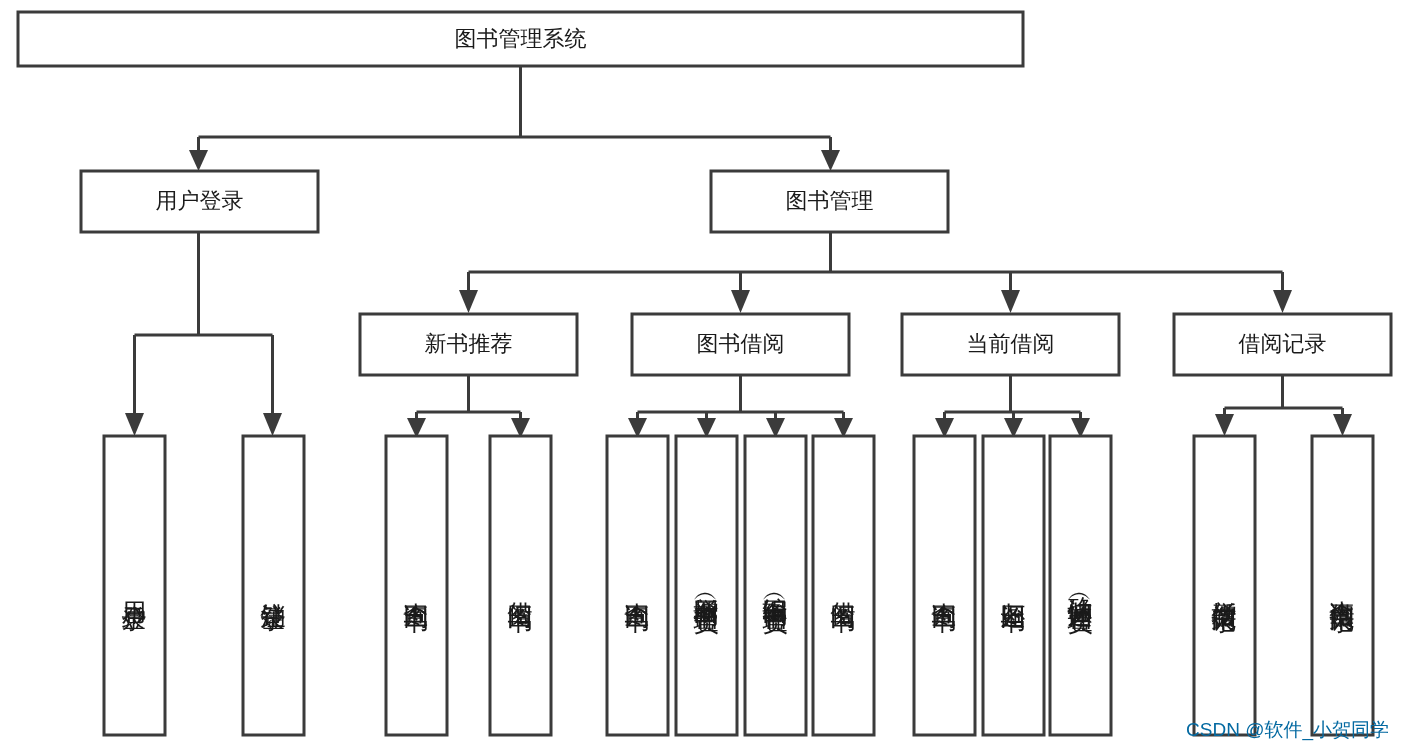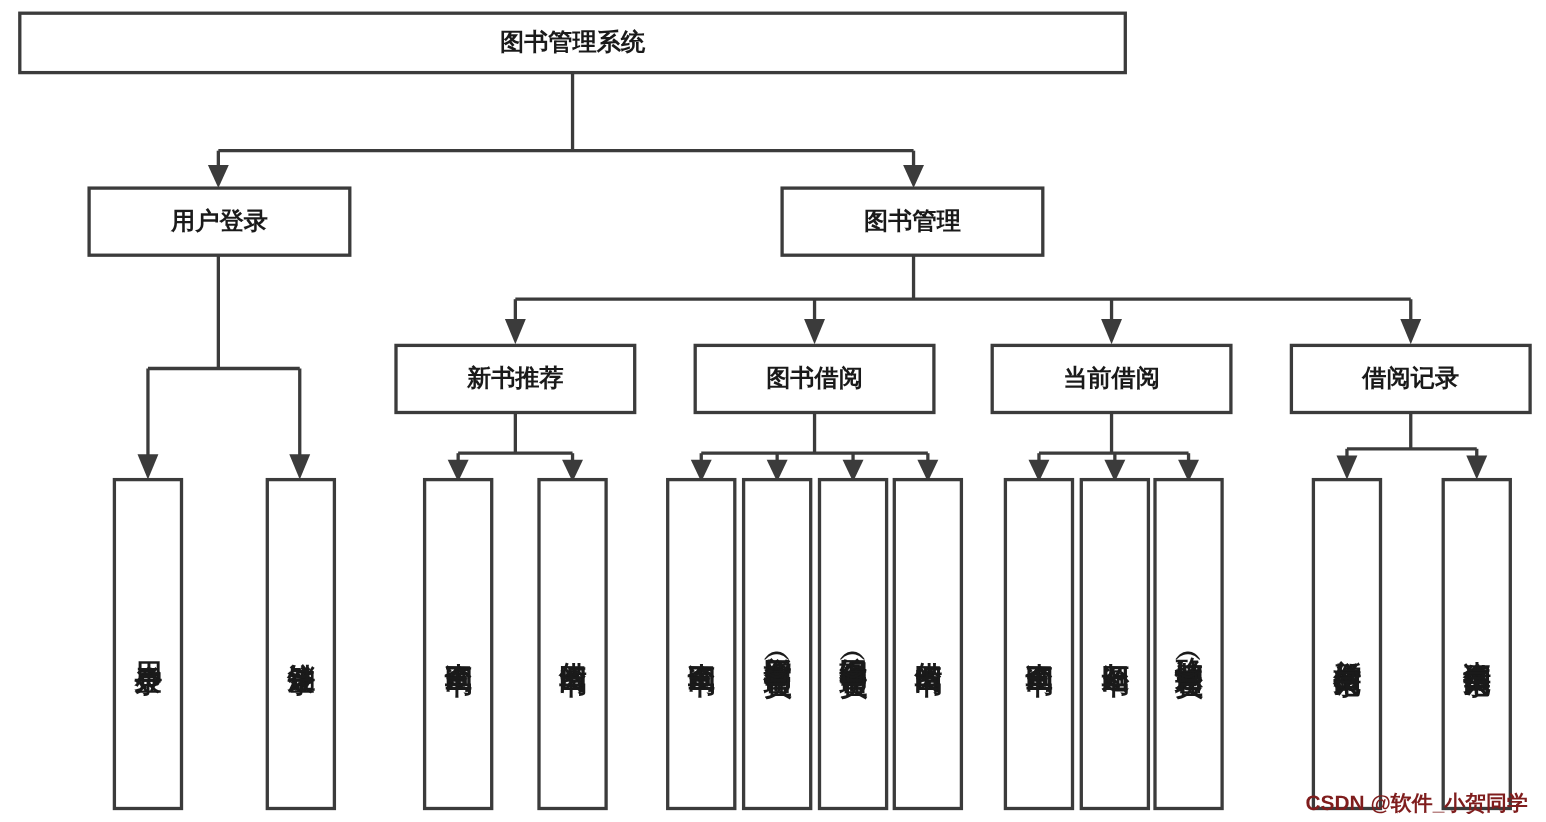--- a/index.html
+++ b/index.html
@@ -11,21 +11,20 @@
     width: 1405px;
     height: 747px;
     font-family: "Liberation Sans", sans-serif;
     overflow: hidden;
   }
   #diagram-root {
     position: relative;
     width: 1405px;
     height: 747px;
     background: #ffffff;
-    font-weight: bold;
   }
   svg.diagram {
     display: block;
     width: 1405px;
     height: 747px;
   }
   .node-box {
     fill: #ffffff;
     stroke: #3b3b3b;
     stroke-width: 3;
@@ -54,21 +53,21 @@
     writing-mode: vertical-rl;
     text-orientation: upright;
     letter-spacing: 2px;
   }
   .watermark {
     position: absolute;
     right: 16px;
     bottom: 4px;
     font-family: "Liberation Sans", sans-serif;
     font-size: 19px;
-    color: #7f1d1d;
+    color: #0369a1;
     white-space: nowrap;
     pointer-events: none;
   }
 </style>
 </head>
 <body>
 
 <div id="diagram-root">
 
   <svg class="diagram" viewBox="0 0 1405 747">

